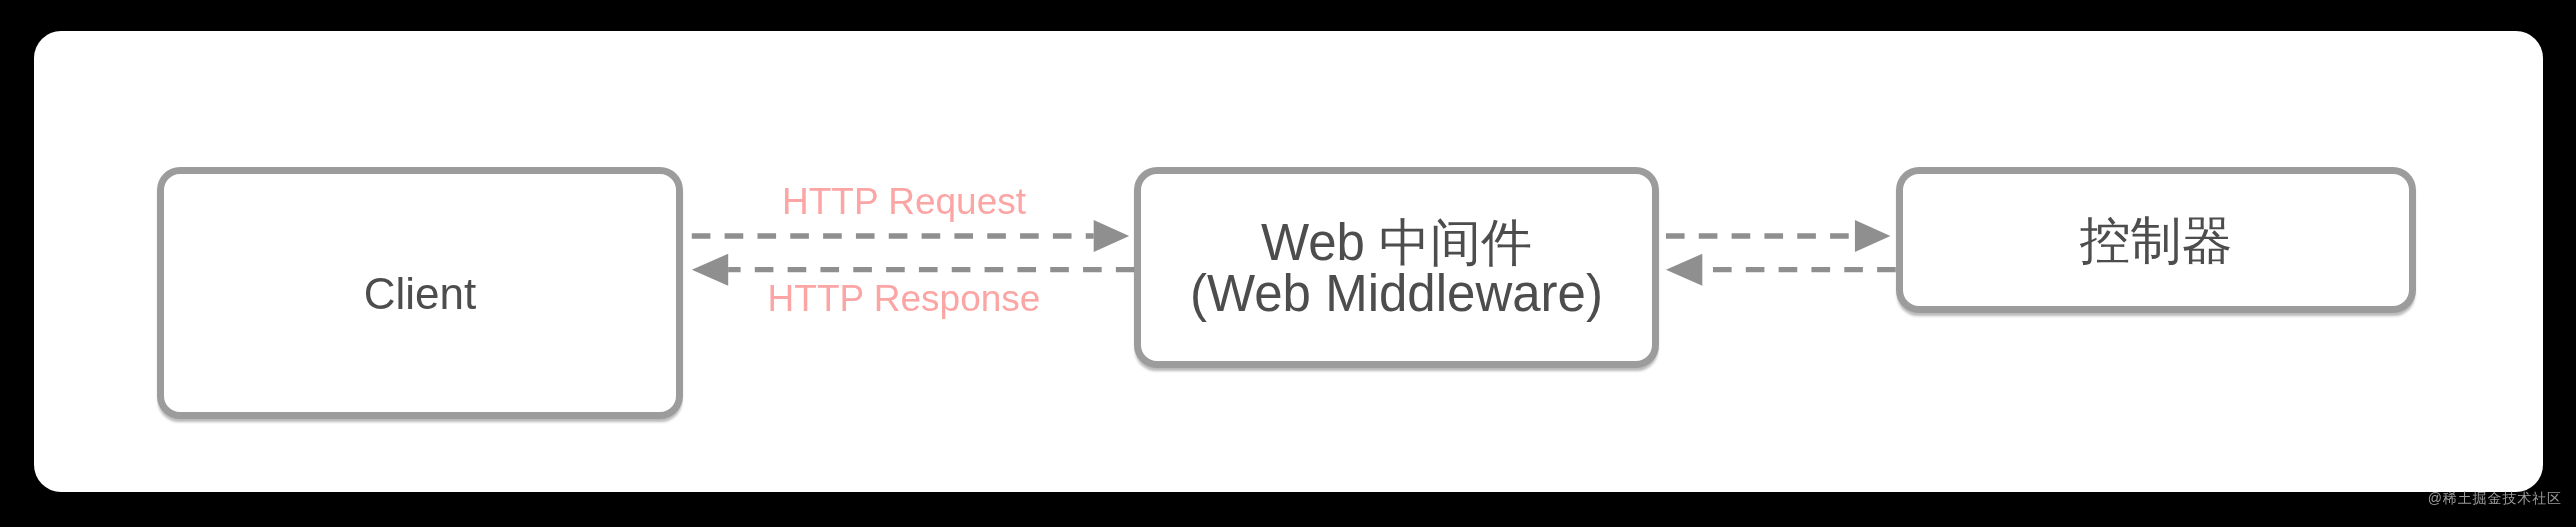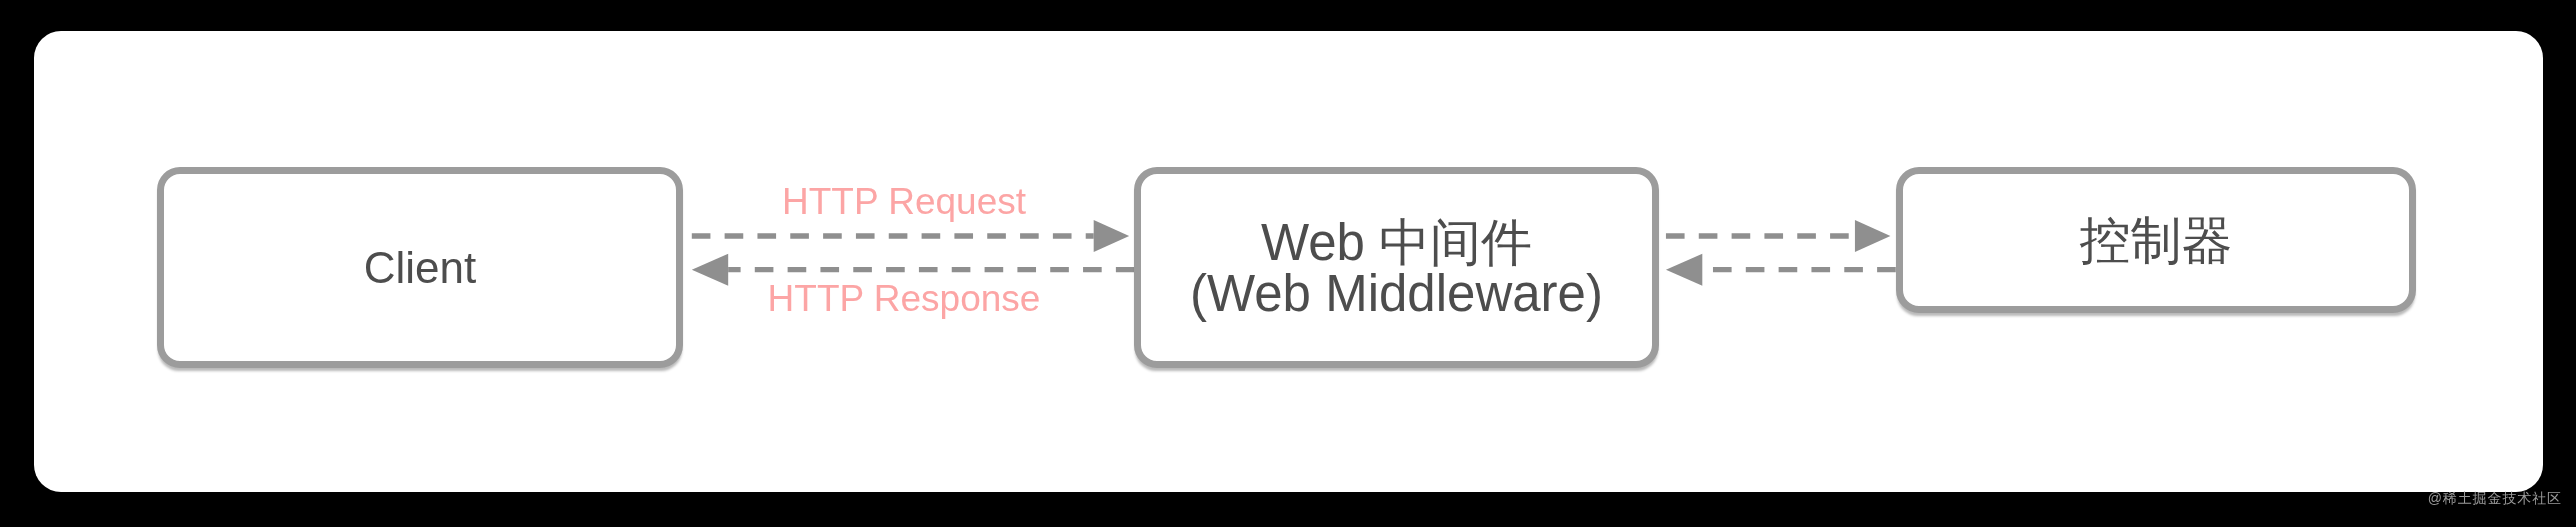--- a/index.html
+++ b/index.html
@@ -31,21 +31,21 @@
     border-radius: 23px;
     background: #ffffff;
     box-shadow: 0 4.4px 2.7px -1.8px rgba(0,0,0,0.28);
     display: flex;
     flex-direction: column;
     align-items: center;
     justify-content: center;
     color: #4d4d4d;
     text-align: center;
   }
-  .node--client { left: 157px; top: 167px; width: 526px; height: 201px; }
+  .node--client { left: 157px; top: 167px; width: 526px; height: 252px; }
   .node--middleware { left: 1134px; top: 167px; width: 525px; height: 201px; }
   .node--controller { left: 1896px; top: 167px; width: 520px; height: 146px; }
   .node-line {
     font-size: 51px;
     line-height: 51px;
     white-space: nowrap;
   }
   .node--client .node-line { font-size: 44px; }
   .connectors {
     position: absolute;

